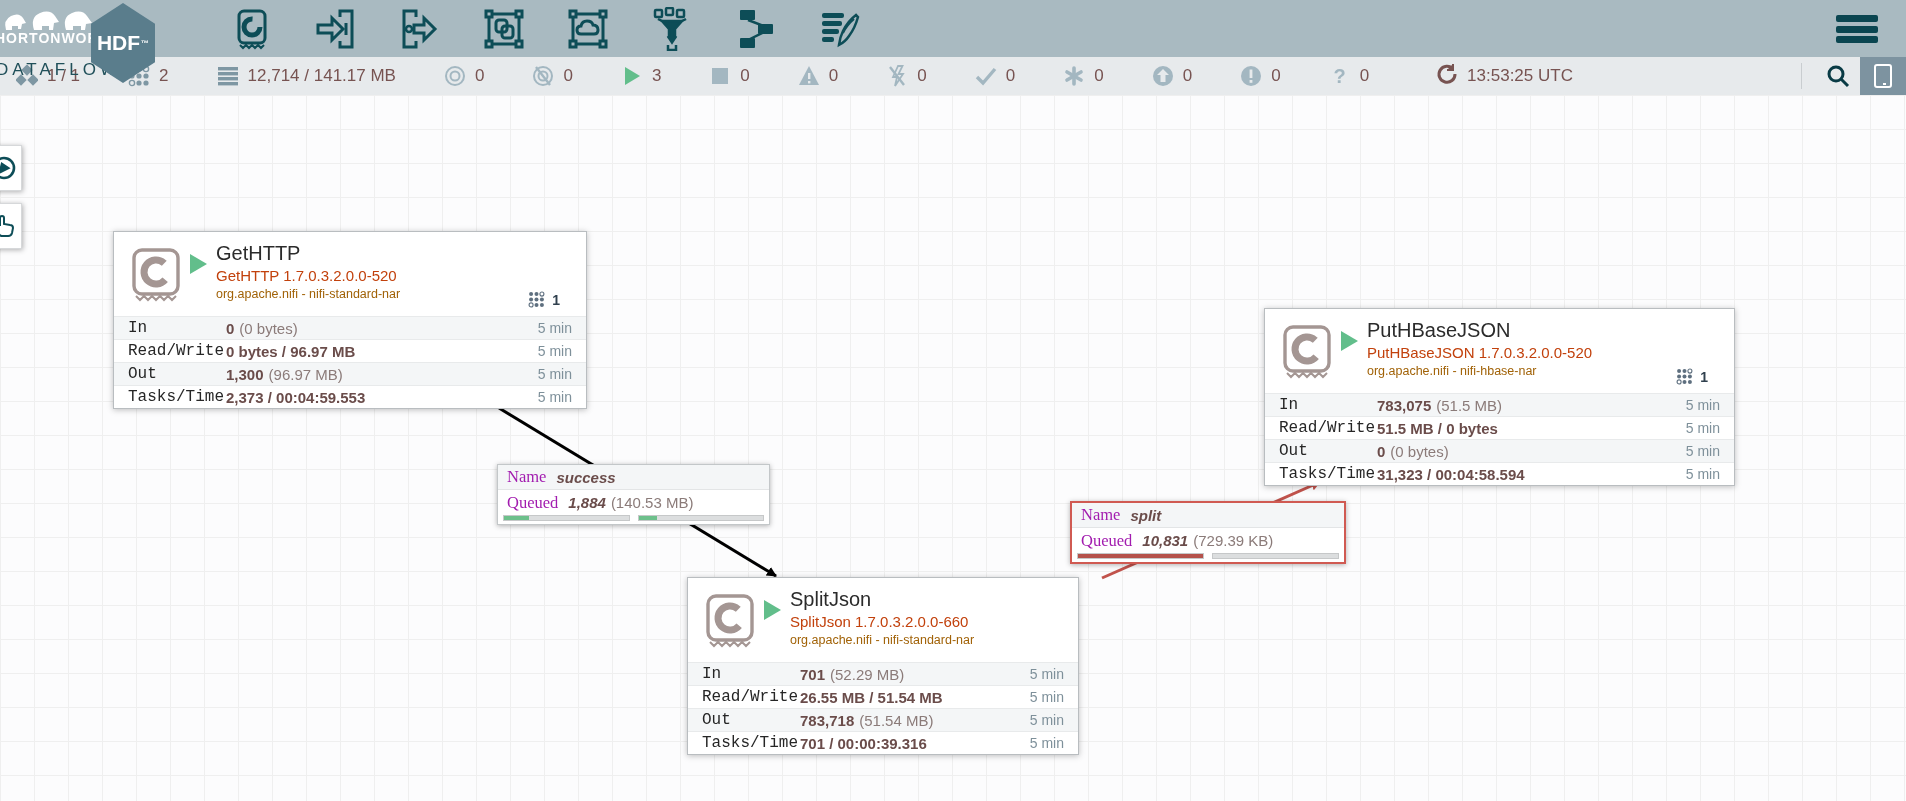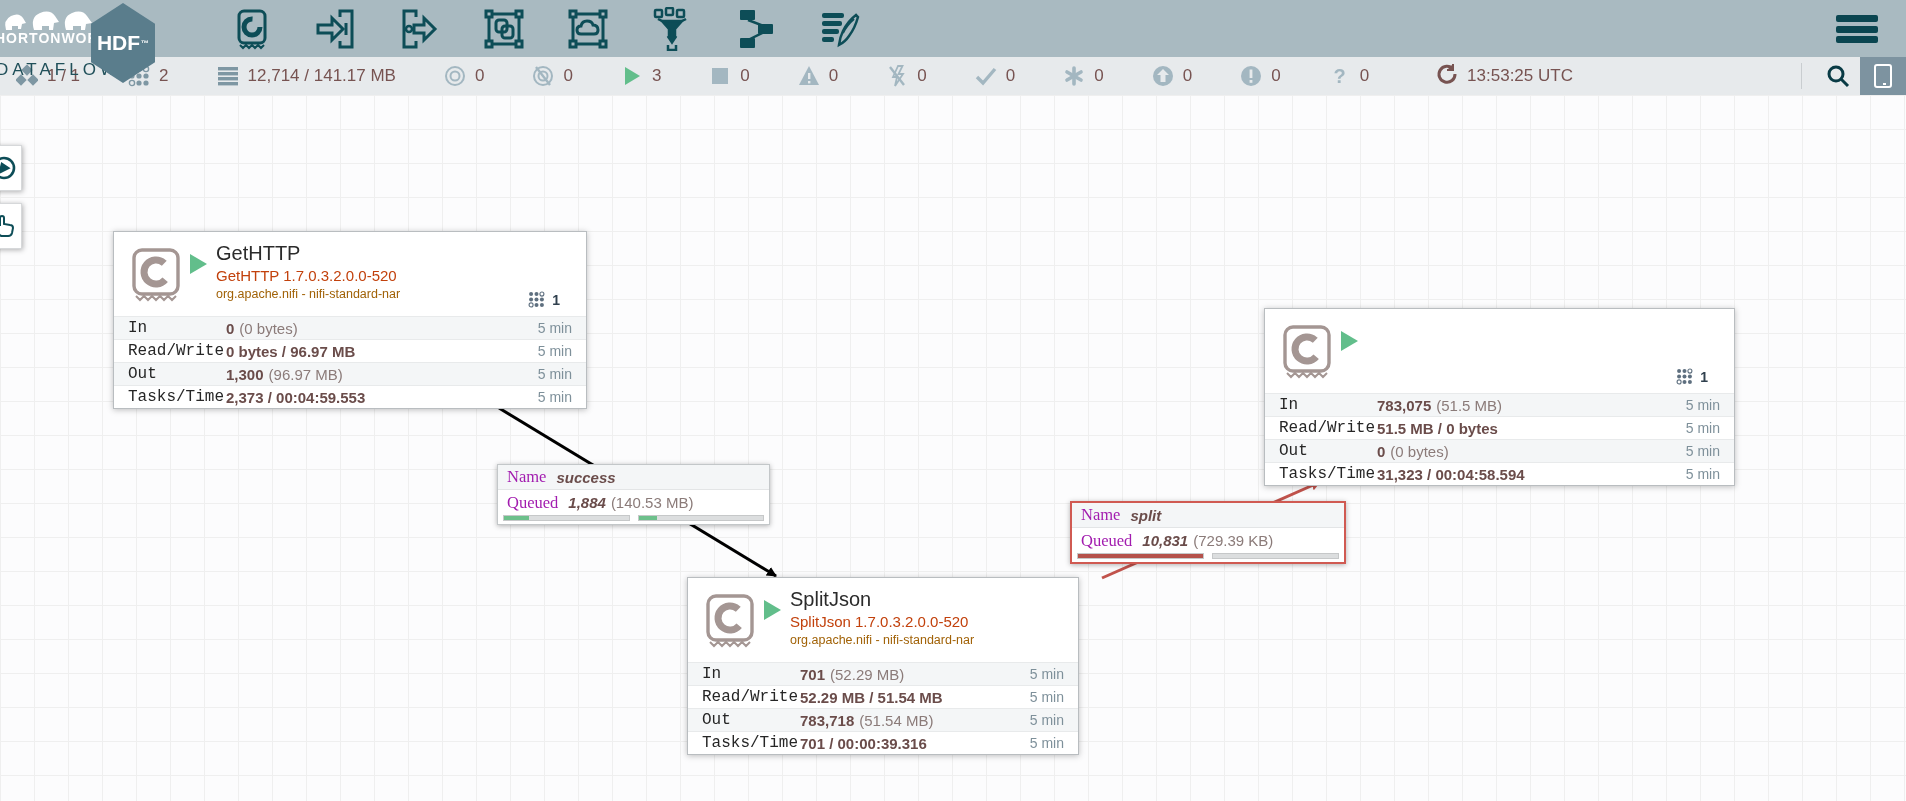--- a/index.html
+++ b/index.html
@@ -426,34 +426,34 @@
   <div class="processor" style="left:687px; top:482px; width:392px;">
     <div class="proc-head">
       <svg class="proc-icon" width="60" height="60" viewBox="0 0 60 60" fill="none" stroke="currentColor">
         <rect x="8" y="6" width="44" height="44" rx="8" stroke-width="3.4"></rect>
         <circle cx="30" cy="28" r="12" stroke-width="7" stroke-dasharray="57 19" transform="rotate(40 30 28)"></circle>
         <path d="M10 52 l4 4 4-4 4 4 4-4 4 4 4-4 4 4 4-4 4 4 4-4" stroke-width="2"></path>
       </svg>
       <div class="run-icon"></div>
       <div class="proc-titles">
         <div class="proc-name">SplitJson</div>
-        <div class="proc-type">SplitJson 1.7.0.3.2.0.0-520</div>
+        <div class="proc-type">SplitJson 1.7.0.3.2.0.0-660</div>
         <div class="proc-bundle">org.apache.nifi - nifi-standard-nar</div>
       </div>
     </div>
     <div class="proc-rows">
       <div class="prow">
         <span class="lbl">In</span>
         <span class="val-b">701</span>
         <span class="val-n">(52.29 MB)</span>
         <span class="win">5 min</span>
       </div>
       <div class="prow">
         <span class="lbl">Read/Write</span>
-        <span class="val-b">52.29 MB / 51.54 MB</span>
+        <span class="val-b">26.55 MB / 51.54 MB</span>
         <span class="val-n"></span>
         <span class="win">5 min</span>
       </div>
       <div class="prow">
         <span class="lbl">Out</span>
         <span class="val-b">783,718</span>
         <span class="val-n">(51.54 MB)</span>
         <span class="win">5 min</span>
       </div>
       <div class="prow">
@@ -466,20 +466,25 @@
   </div>
 
   <div class="processor" style="left:1264px; top:213px; width:471px;">
     <div class="proc-head">
       <svg class="proc-icon" width="60" height="60" viewBox="0 0 60 60" fill="none" stroke="currentColor">
         <rect x="8" y="6" width="44" height="44" rx="8" stroke-width="3.4"></rect>
         <circle cx="30" cy="28" r="12" stroke-width="7" stroke-dasharray="57 19" transform="rotate(40 30 28)"></circle>
         <path d="M10 52 l4 4 4-4 4 4 4-4 4 4 4-4 4 4 4-4 4 4 4-4" stroke-width="2"></path>
       </svg>
       <div class="run-icon"></div>
+      <div class="proc-titles">
+        <div class="proc-name">PutHBaseJSON</div>
+        <div class="proc-type">PutHBaseJSON 1.7.0.3.2.0.0-520</div>
+        <div class="proc-bundle">org.apache.nifi - nifi-hbase-nar</div>
+      </div>
       <div class="proc-badge">
         <svg width="17" height="17" viewBox="0 0 22 22" fill="currentColor">
           <circle cx="4" cy="4" r="2.6"></circle>
             <circle cx="11" cy="4" r="2.6"></circle>
             <circle cx="18" cy="4" r="2.6" fill="none" stroke="currentColor" stroke-width="1.4"></circle>
           <circle cx="4" cy="11" r="2.6"></circle>
             <circle cx="11" cy="11" r="2.6"></circle>
             <circle cx="18" cy="11" r="2.6"></circle>
           <circle cx="4" cy="18" r="2.6" fill="none" stroke="currentColor" stroke-width="1.4"></circle>
             <circle cx="11" cy="18" r="2.6"></circle>

